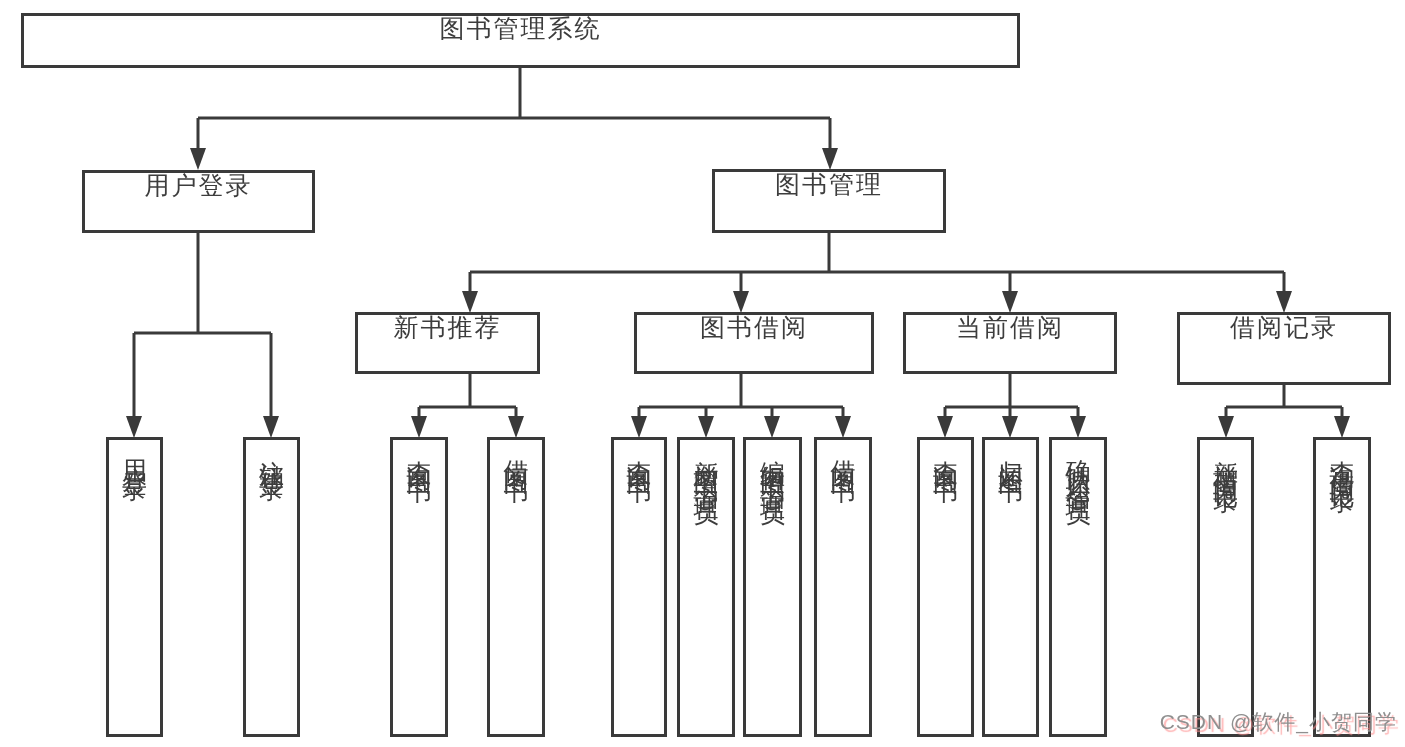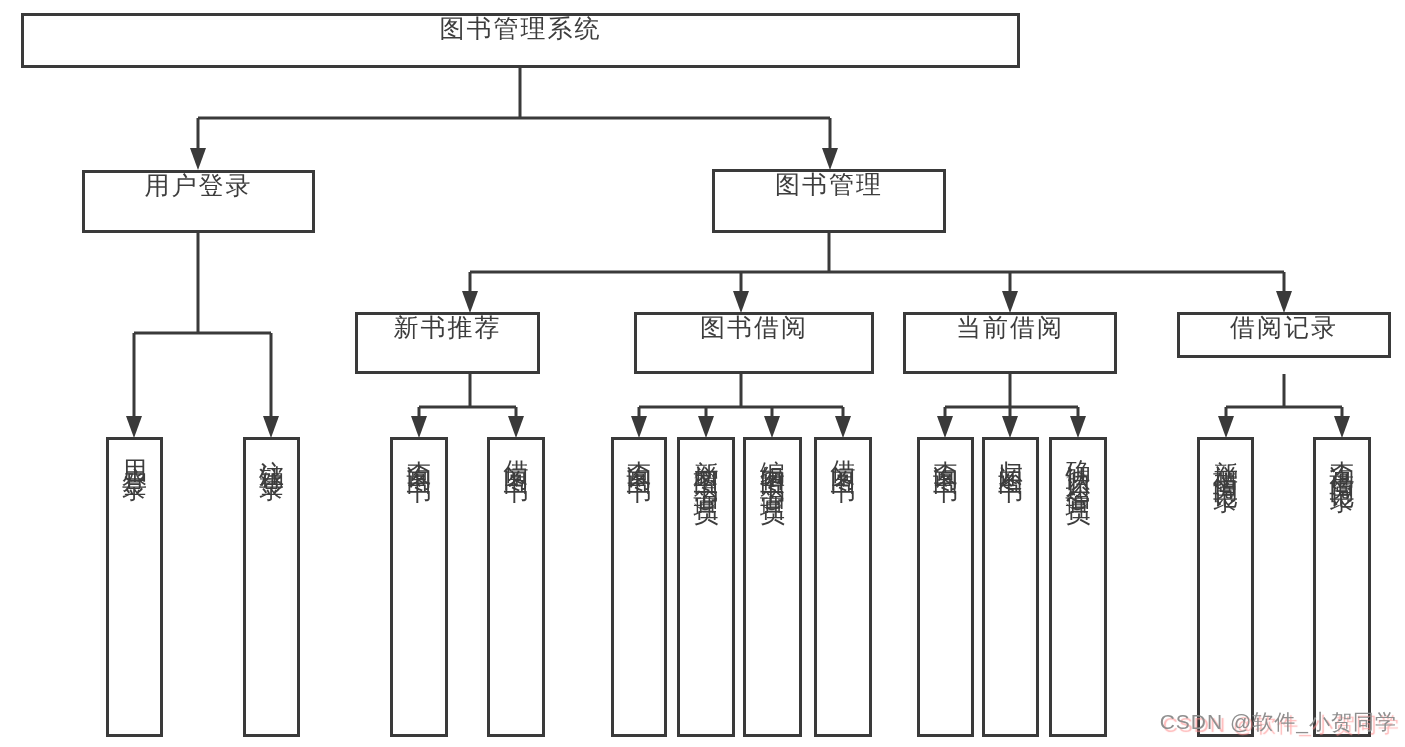--- a/index.html
+++ b/index.html
@@ -100,21 +100,21 @@
 
   <div class="node h" style="left:343px; top:312px; width:185px; height:62px;margin-left:12px;">
     <span>新书推荐</span>
   </div>
   <div class="node h" style="left:634px; top:312px; width:240px; height:62px;">
     <span>图书借阅</span>
   </div>
   <div class="node h" style="left:903px; top:312px; width:214px; height:62px;">
     <span>当前借阅</span>
   </div>
-  <div class="node h" style="left:1177px; top:312px; width:214px; height:46px;">
+  <div class="node h" style="left:1177px; top:312px; width:214px; height:73px;">
     <span>借阅记录</span>
   </div>
 
   <div class="node v" style="left:106px; top:437px; width:57px; height:300px;">
     <span>用户登录</span>
   </div>
   <div class="node v" style="left:243px; top:437px; width:57px; height:300px;">
     <span>注销登录</span>
   </div>
 

